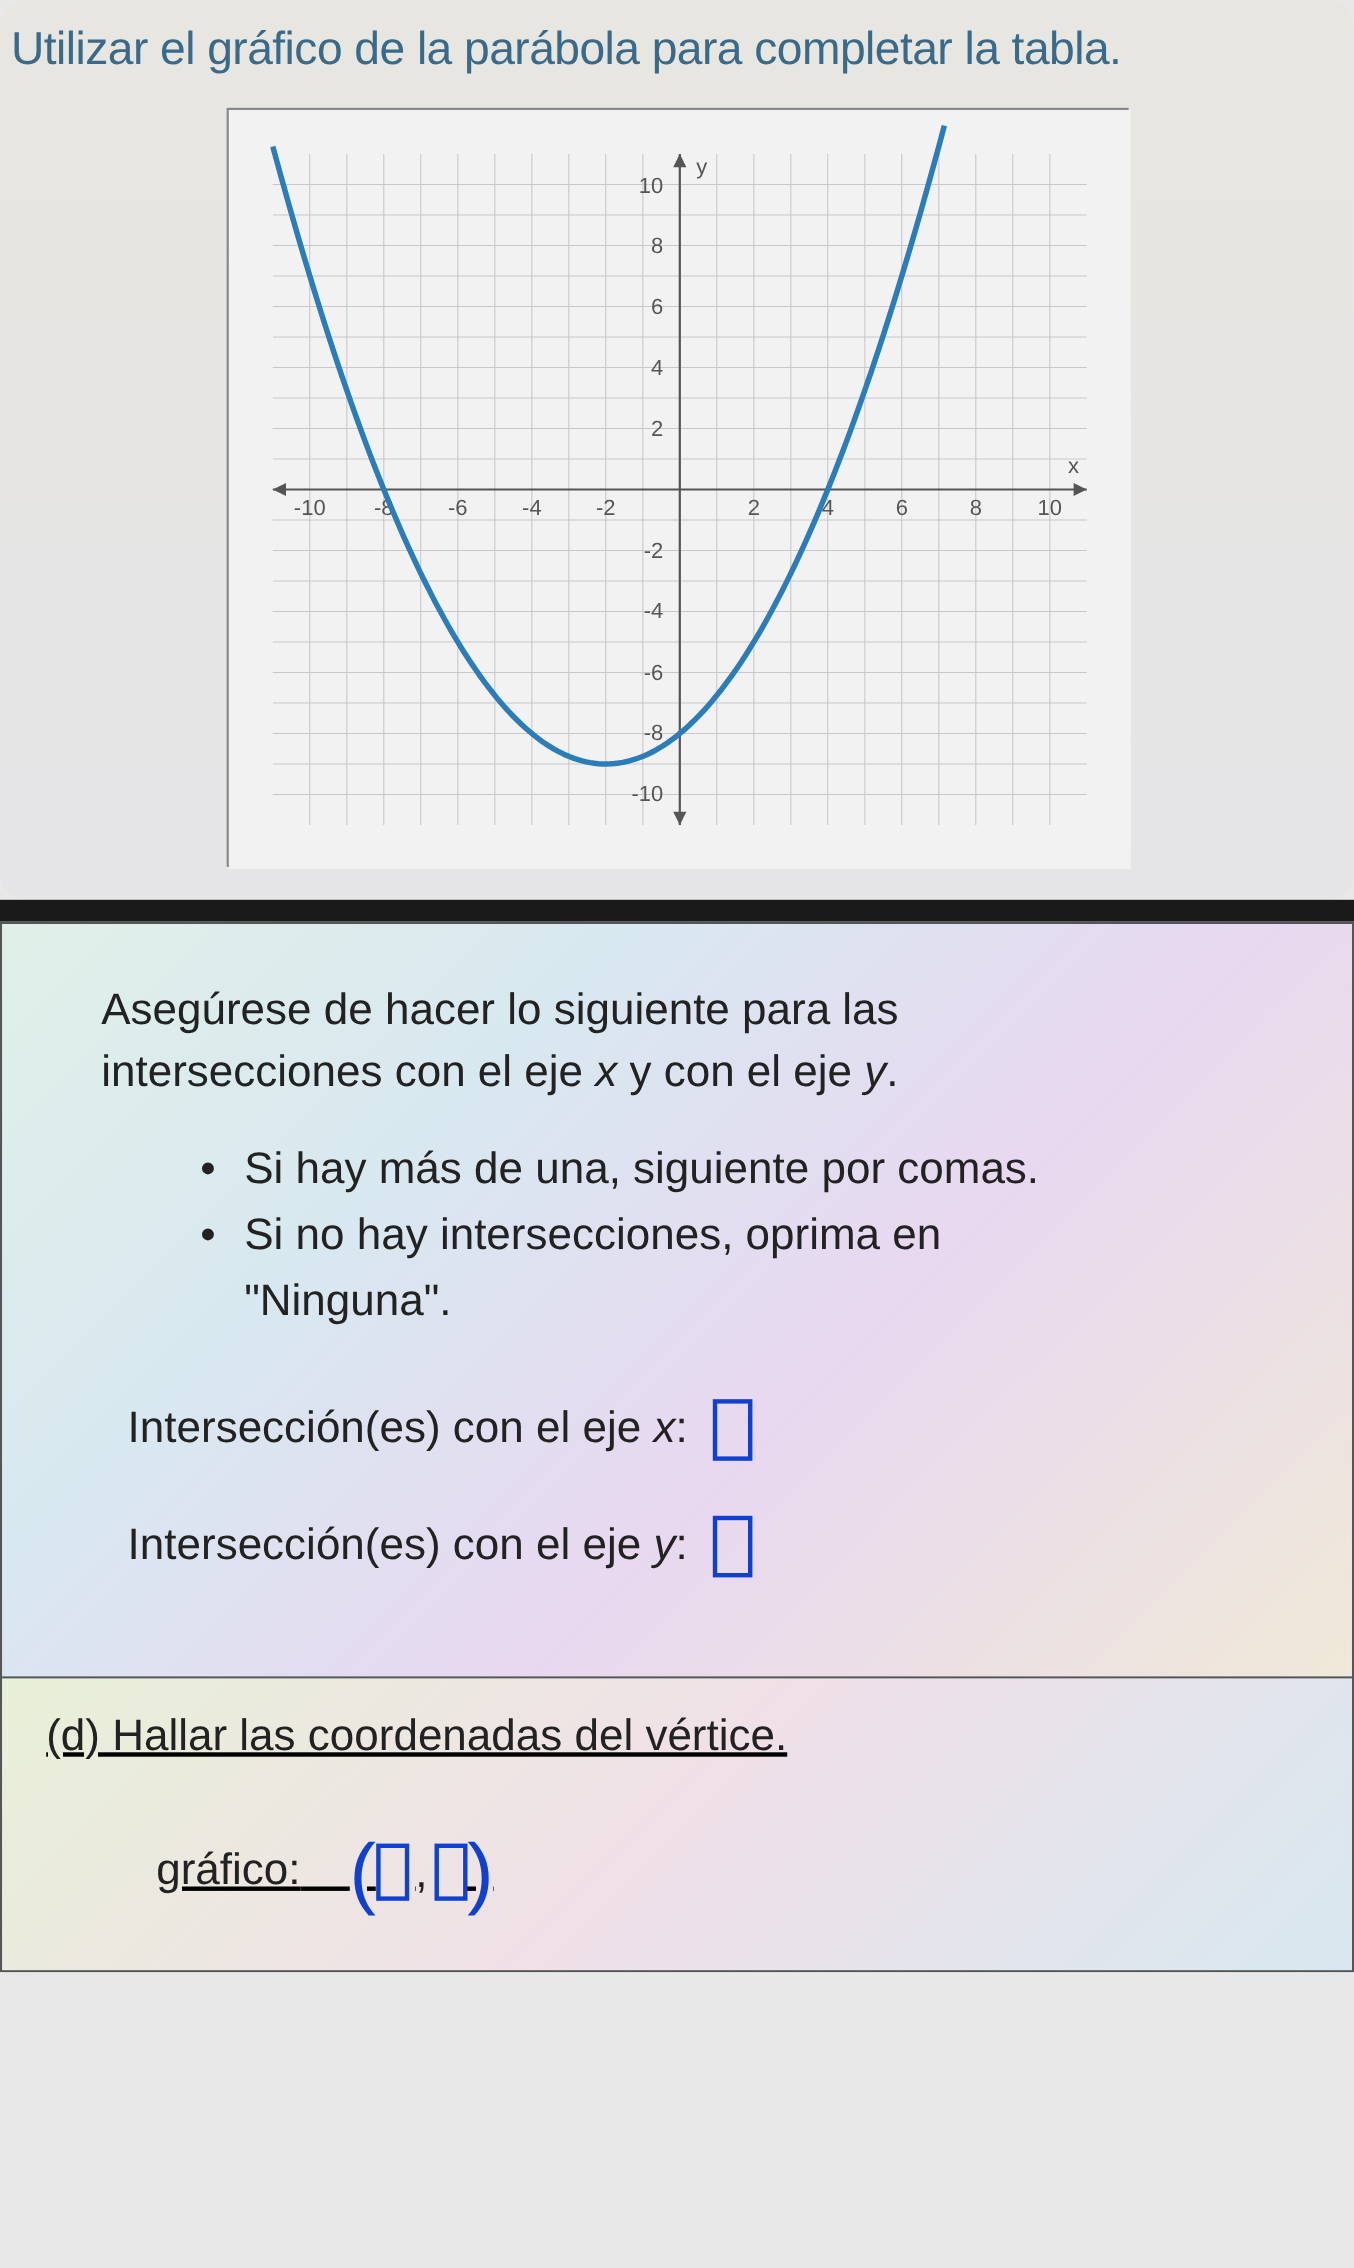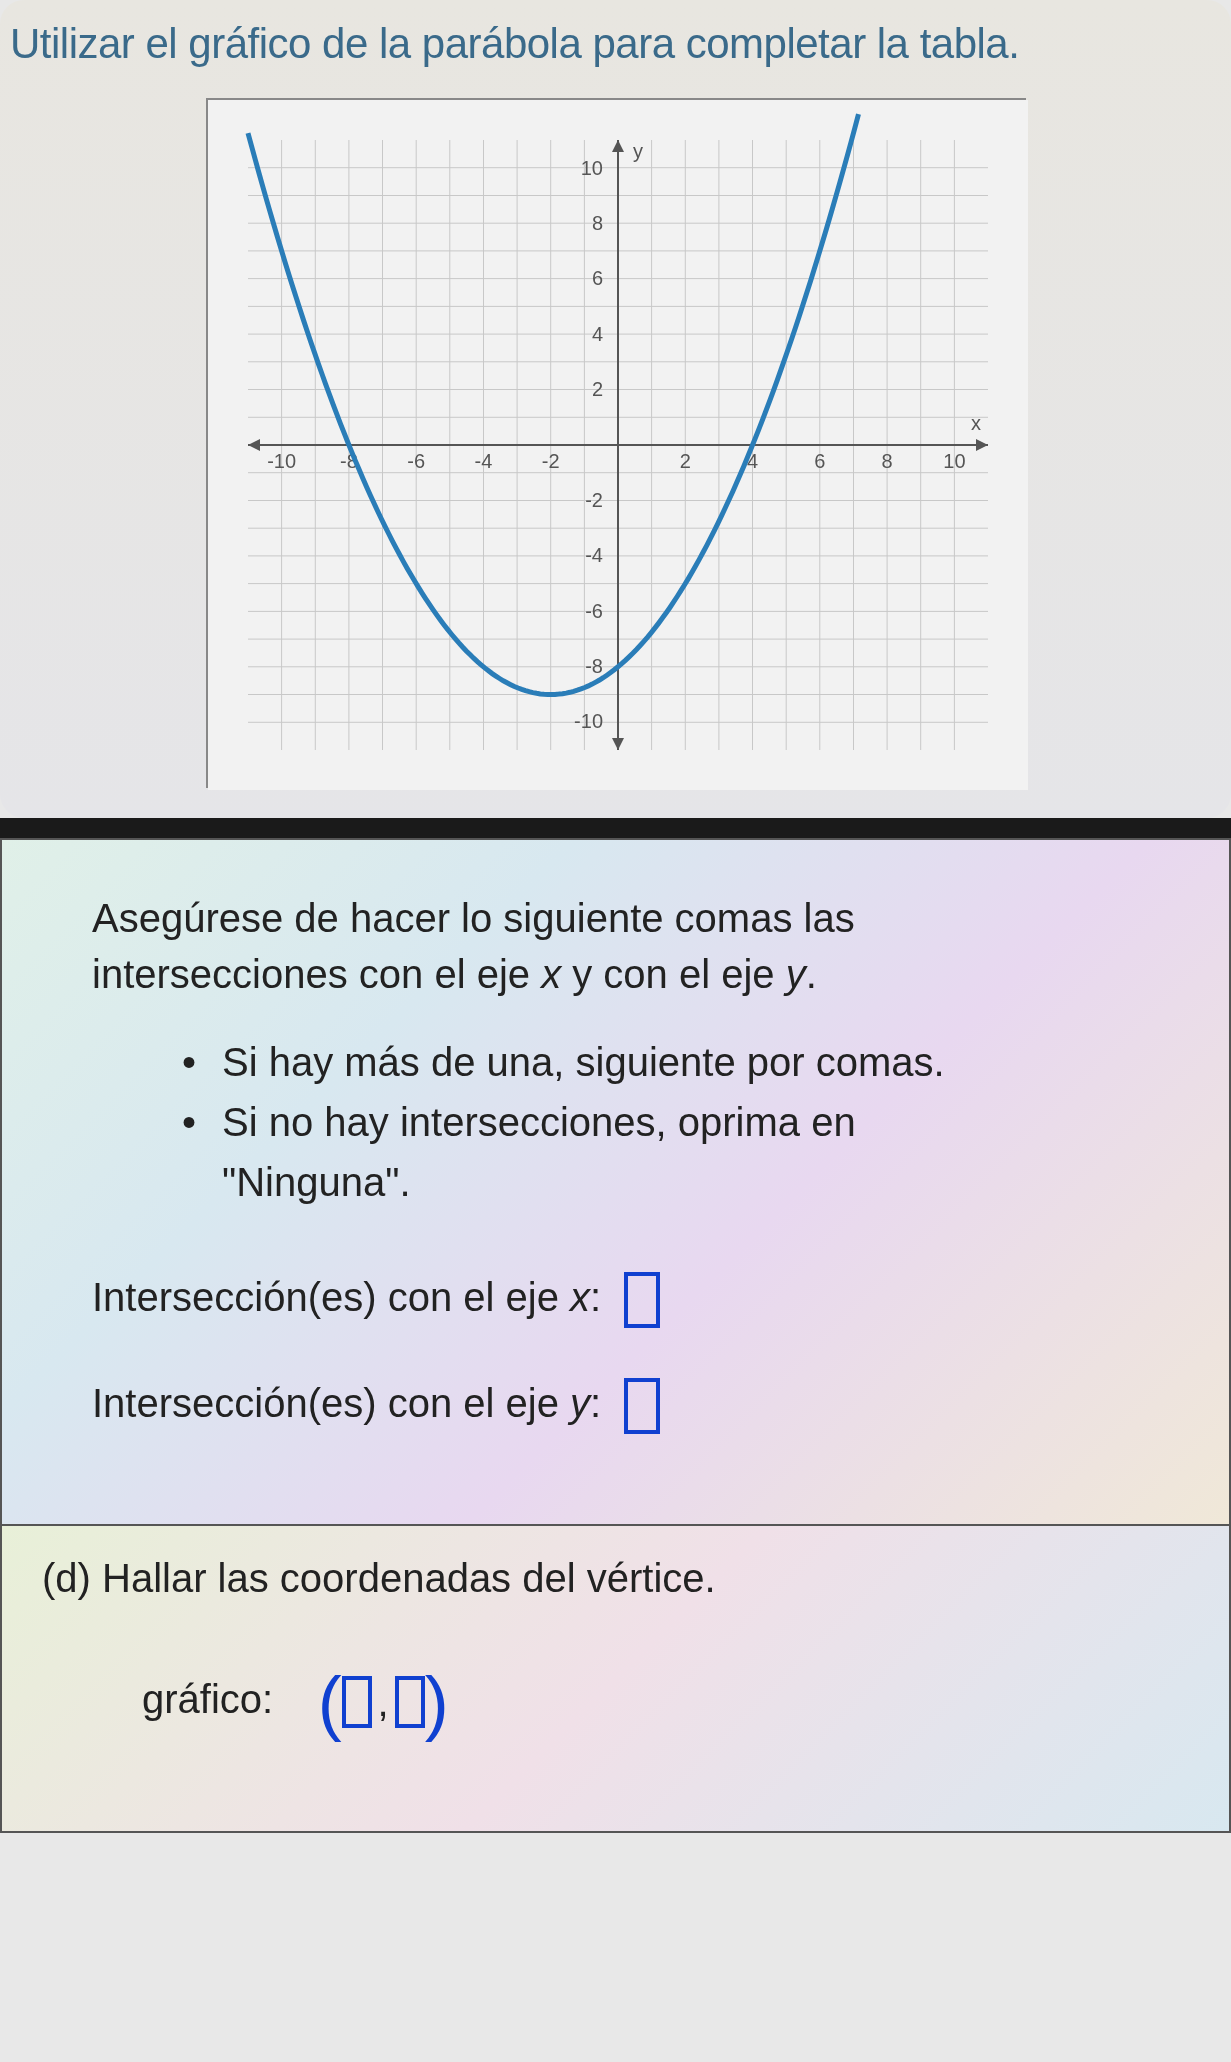--- a/index.html
+++ b/index.html
@@ -60,33 +60,34 @@
     margin-left: 90px;
     margin-bottom: 60px;
   }
   .bullets .row { display:flex; }
   .bullets .dot { width: 40px; flex-shrink:0; }
   .answer-row {
     font-size: 40px;
     color: #222;
     margin: 50px 0;
   }
-  .answer-row .label { display:inline; }
+  .answer-row .label { display:inline;margin-left:24px; }
   .italic { font-style: italic; }
   .blue-box {
     display: inline-block;
     width: 36px;
     height: 56px;
     border: 4px solid #1040d0;
     vertical-align: middle;
     margin-left: 12px;
   }
   .vertex-block {
-    padding: 30px 40px 88px 40px;
+    padding: 30px 40px 48px 40px;
     background: linear-gradient(135deg, #e8f0d8 0%, #f0e0e8 50%, #d8e8f0 100%);
+    text-decoration: underline;
   }
   .vertex-title {
     font-size: 40px;
     color: #222;
     margin-bottom: 60px;
   }
   .vertex-row {
     font-size: 40px;
     color: #222;
     margin-left: 100px;
@@ -263,21 +264,21 @@
       </svg>
     </div>
   </div>
 </div>
 
 <div class="dark-bar"></div>
 
 <div class="bottom-section">
   <div class="instr-block">
     <div class="instr-text">
-      <span>Asegúrese de hacer lo siguiente comas las</span><br>
+      <span>Asegúrese de hacer lo siguiente para las</span><br>
       <span>intersecciones con el eje <span class="italic">x</span> y con el eje <span class="italic">y</span>.</span>
     </div>
     <div class="bullets">
       <div class="row">
           <span class="dot">•</span>
           <span>Si hay más de una, siguiente por comas.</span>
         </div>
       <div class="row">
           <span class="dot">•</span>
           <span><span>Si no hay intersecciones, oprima en</span><br><span>"Ninguna".</span></span>

